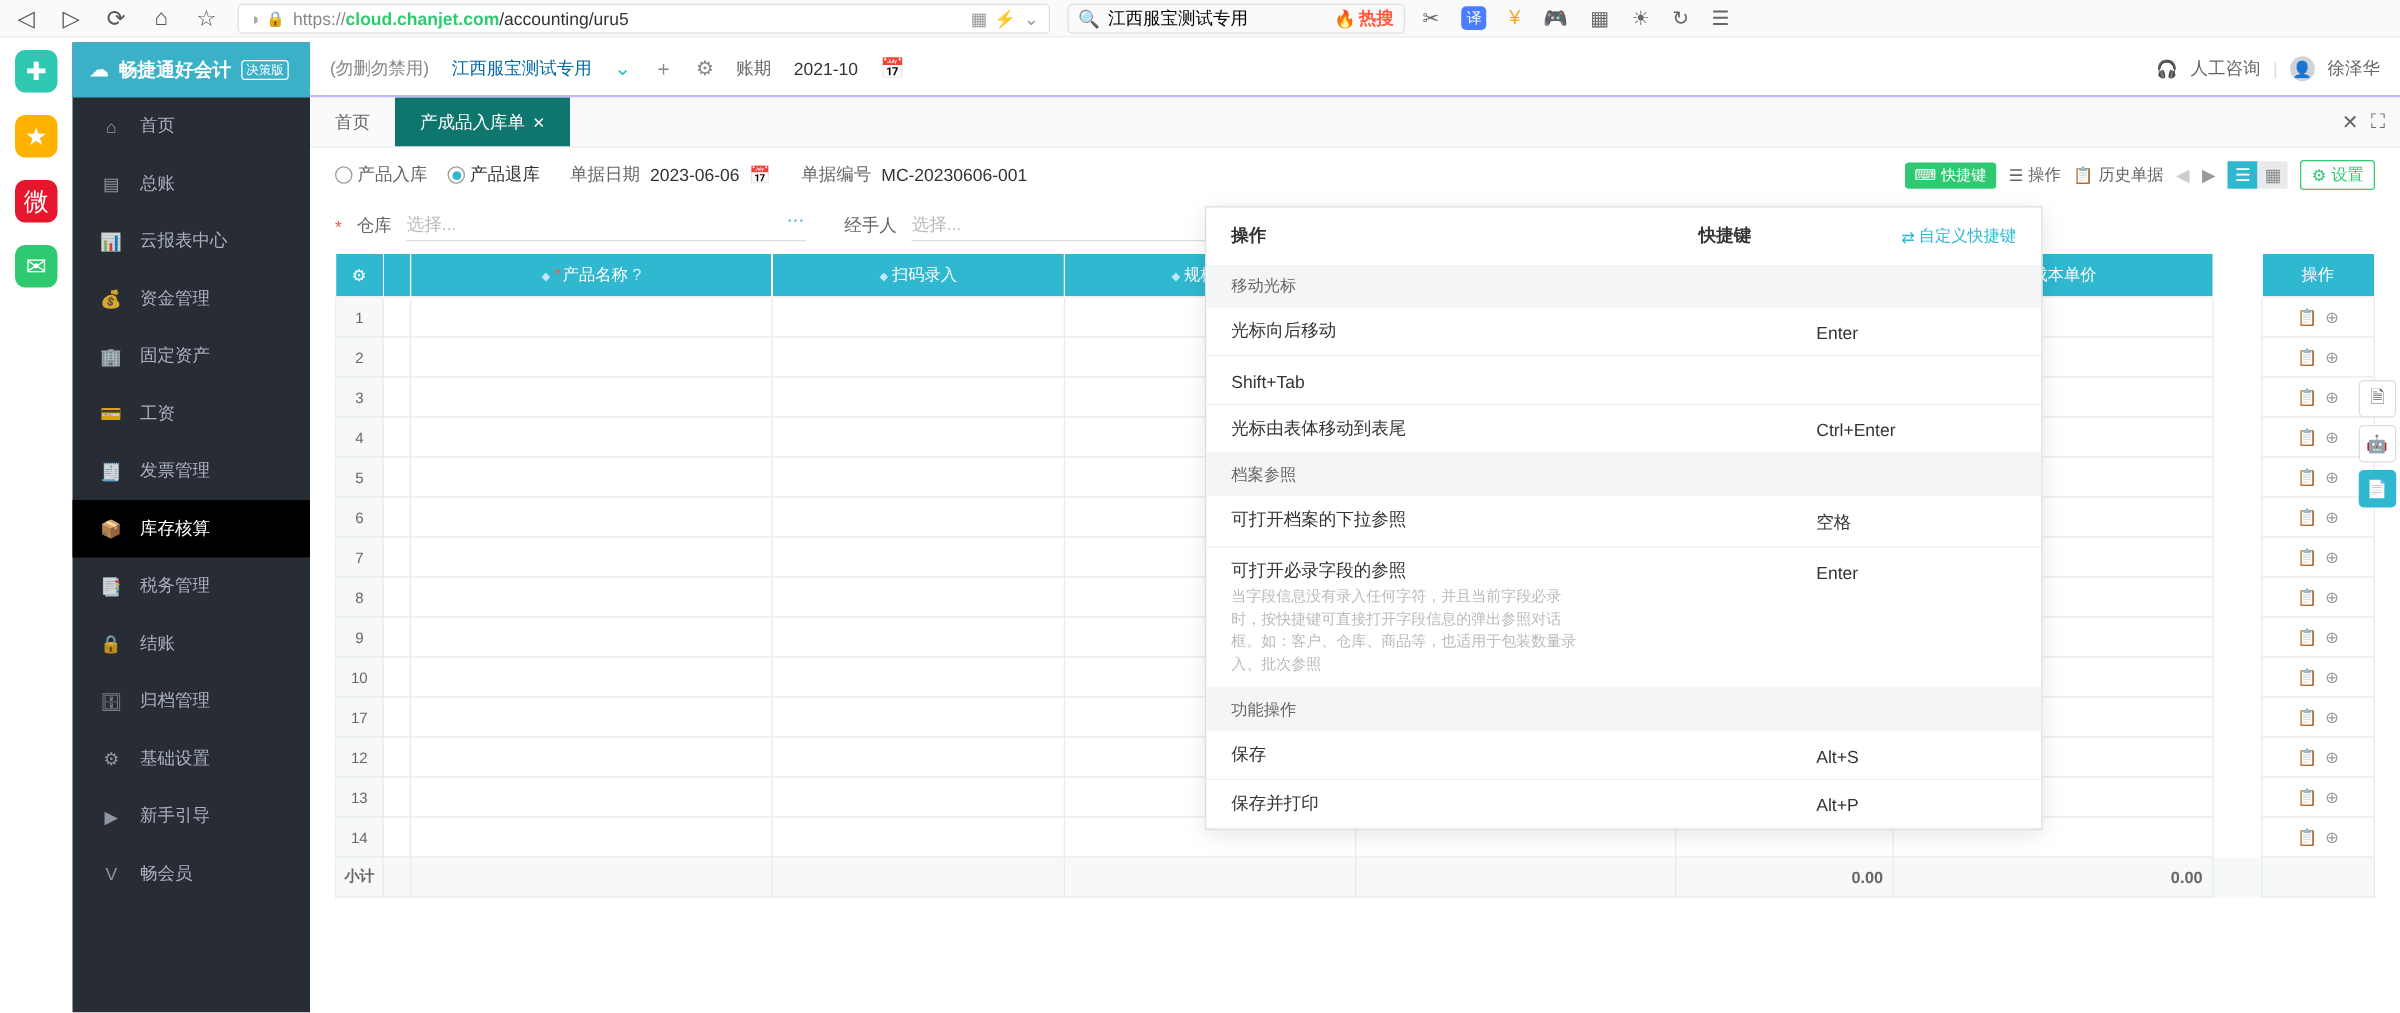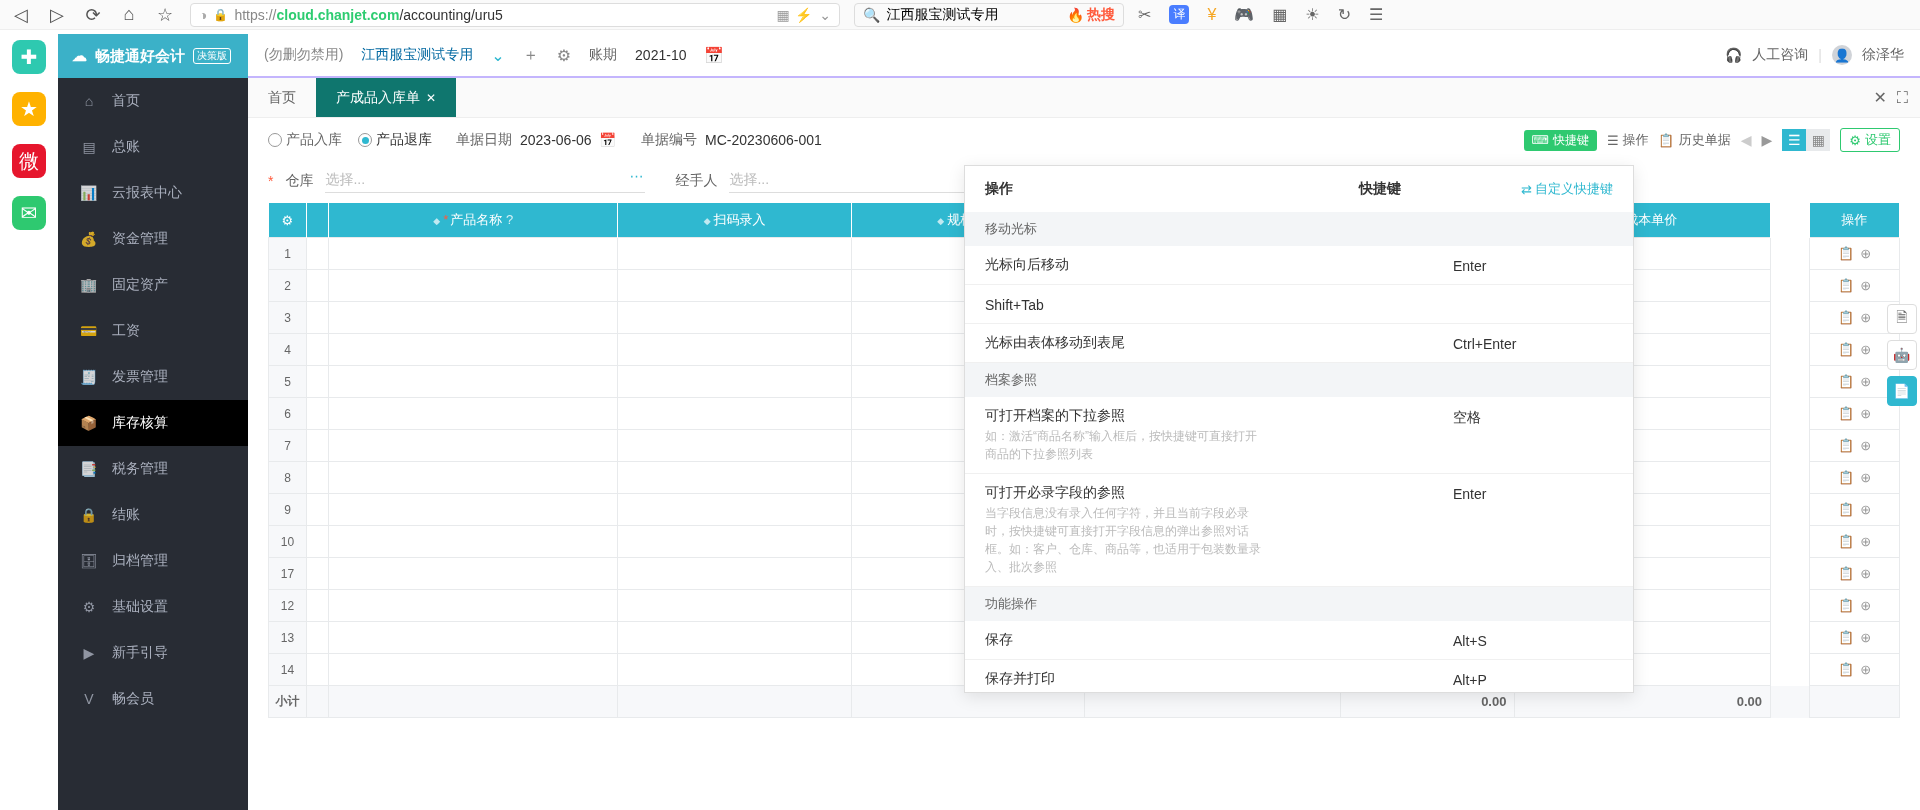--- a/index.html
+++ b/index.html
@@ -511,21 +511,20 @@
       <div class="sp-row">
         <div class="sp-desc">
           <div>光标由表体移动到表尾</div>
         </div>
         <div class="sp-key">Ctrl+Enter</div>
       </div>
       <div class="sp-section">档案参照</div>
       <div class="sp-row">
         <div class="sp-desc">
           <div>可打开档案的下拉参照</div>
-          <div class="hint">如：激活“商品名称”输入框后，按快捷键可直接打开商品的下拉参照列表</div>
         </div>
         <div class="sp-key">空格</div>
       </div>
       <div class="sp-row">
         <div class="sp-desc">
           <div>可打开必录字段的参照</div>
           <div class="hint">当字段信息没有录入任何字符，并且当前字段必录时，按快捷键可直接打开字段信息的弹出参照对话框。如：客户、仓库、商品等，也适用于包装数量录入、批次参照</div>
         </div>
         <div class="sp-key">Enter</div>
       </div>

